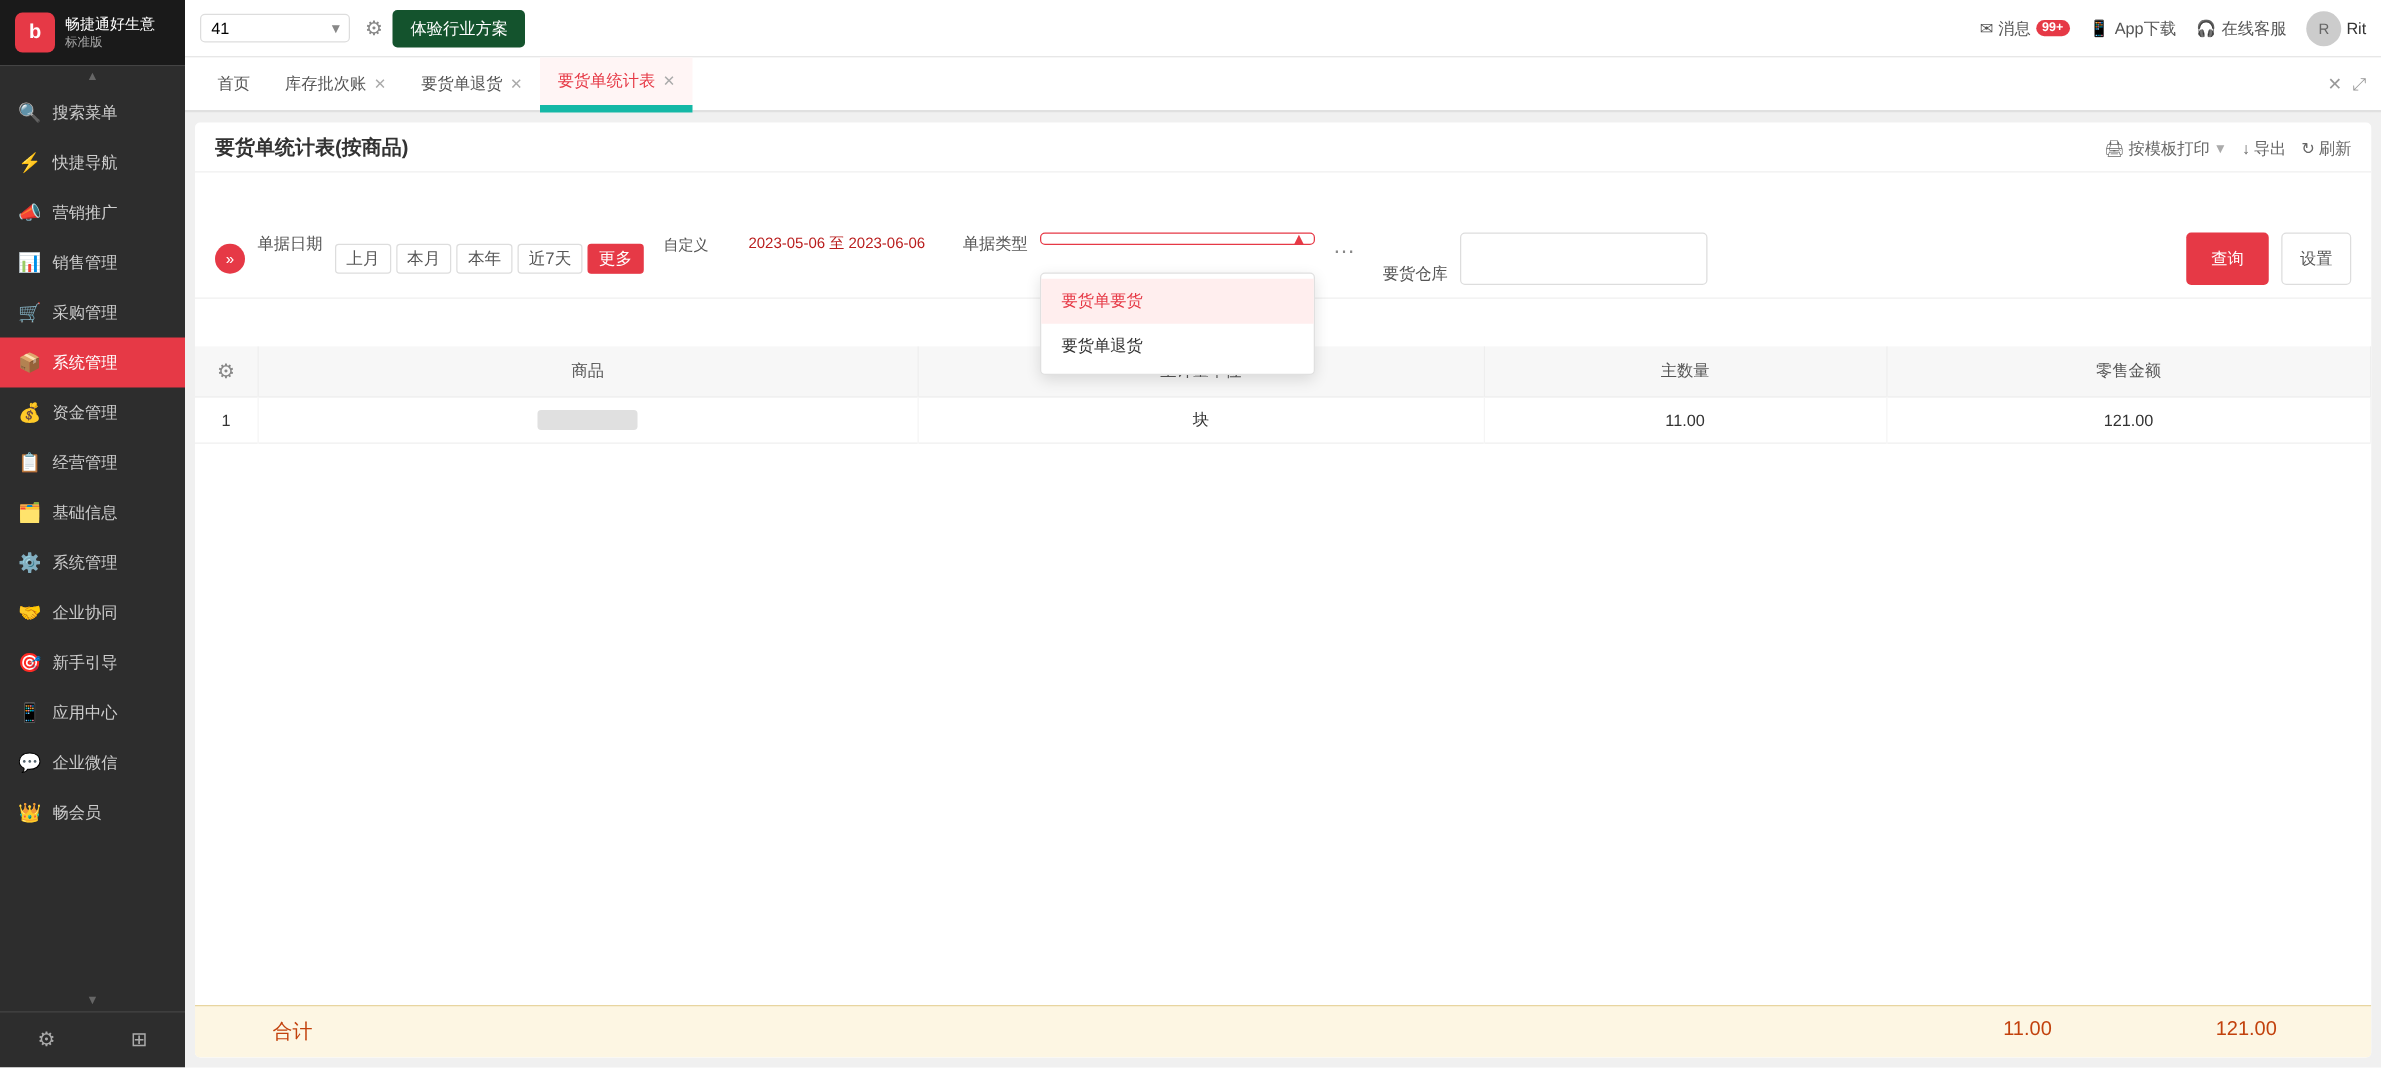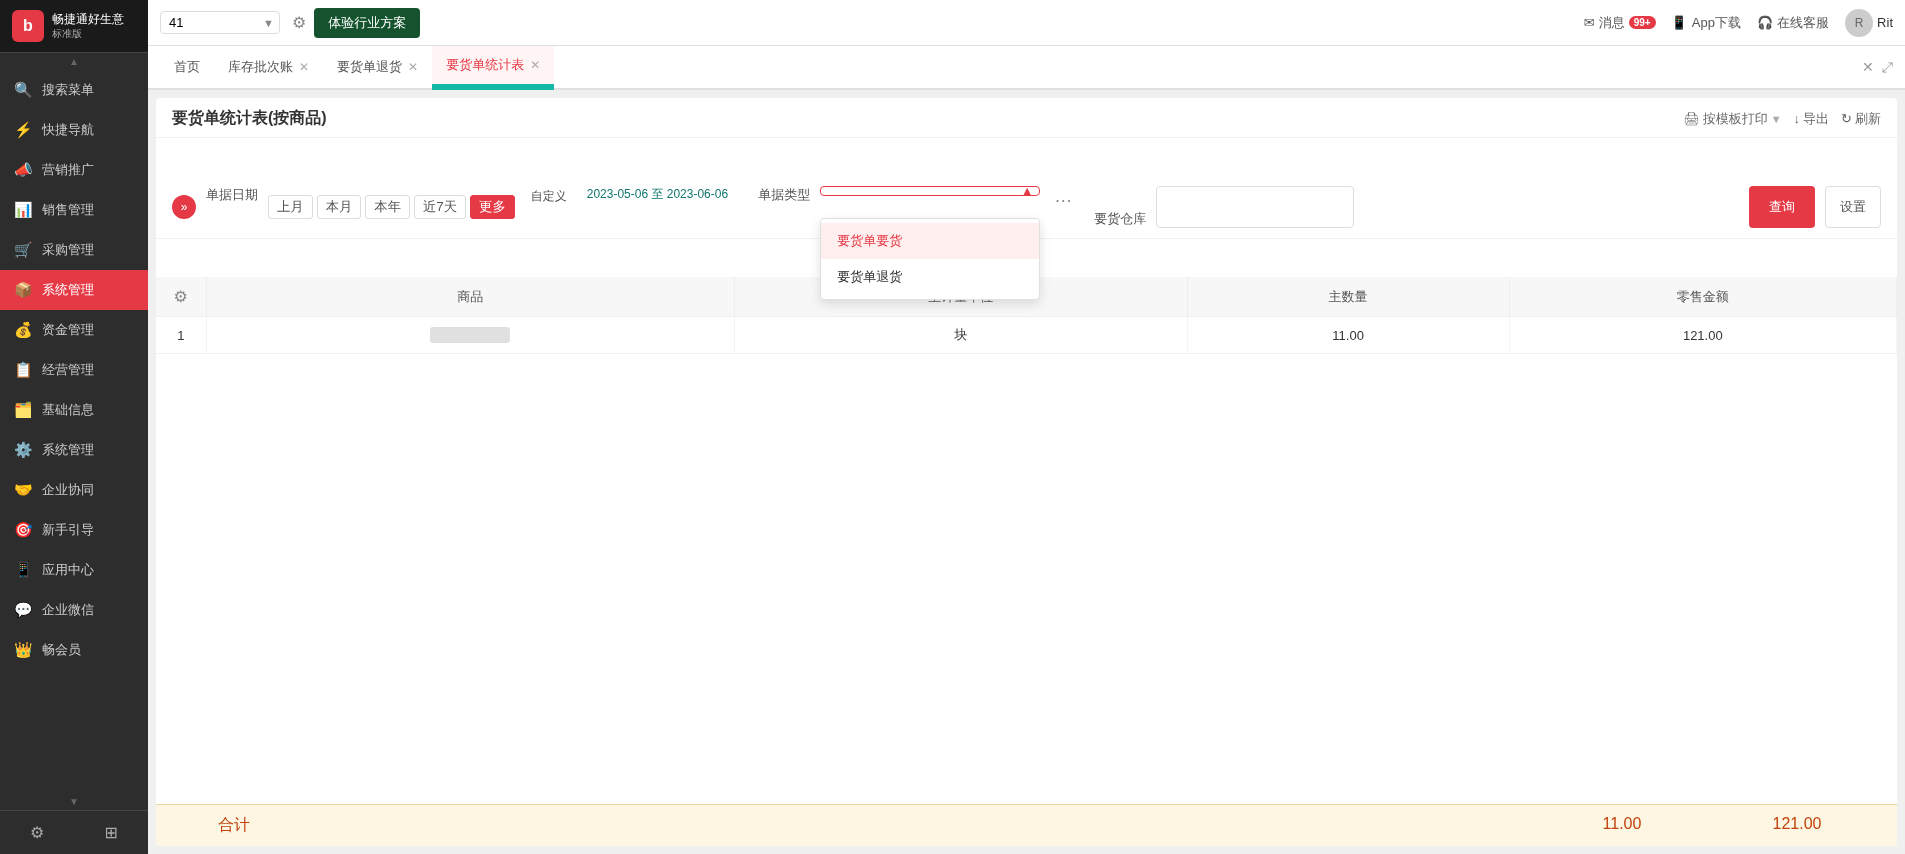--- a/index.html
+++ b/index.html
@@ -306,22 +306,22 @@
       border-color: #e63946;
     }
     .date-custom {
       font-size: 12px;
       color: #555;
       cursor: pointer;
       padding: 2px 6px;
     }
     .date-range {
       font-size: 12px;
-      color: #0f766e;
-      margin-left: 4px;
+      color: #b91c1c;
+      margin-left: 16px;
     }
     .filter-input-wrap {
       position: relative;
       display: flex;
       align-items: center;
     }
     .filter-select-box {
       border: 1px solid #e63946;
       border-radius: 4px;
       padding: 4px 30px 4px 10px;

